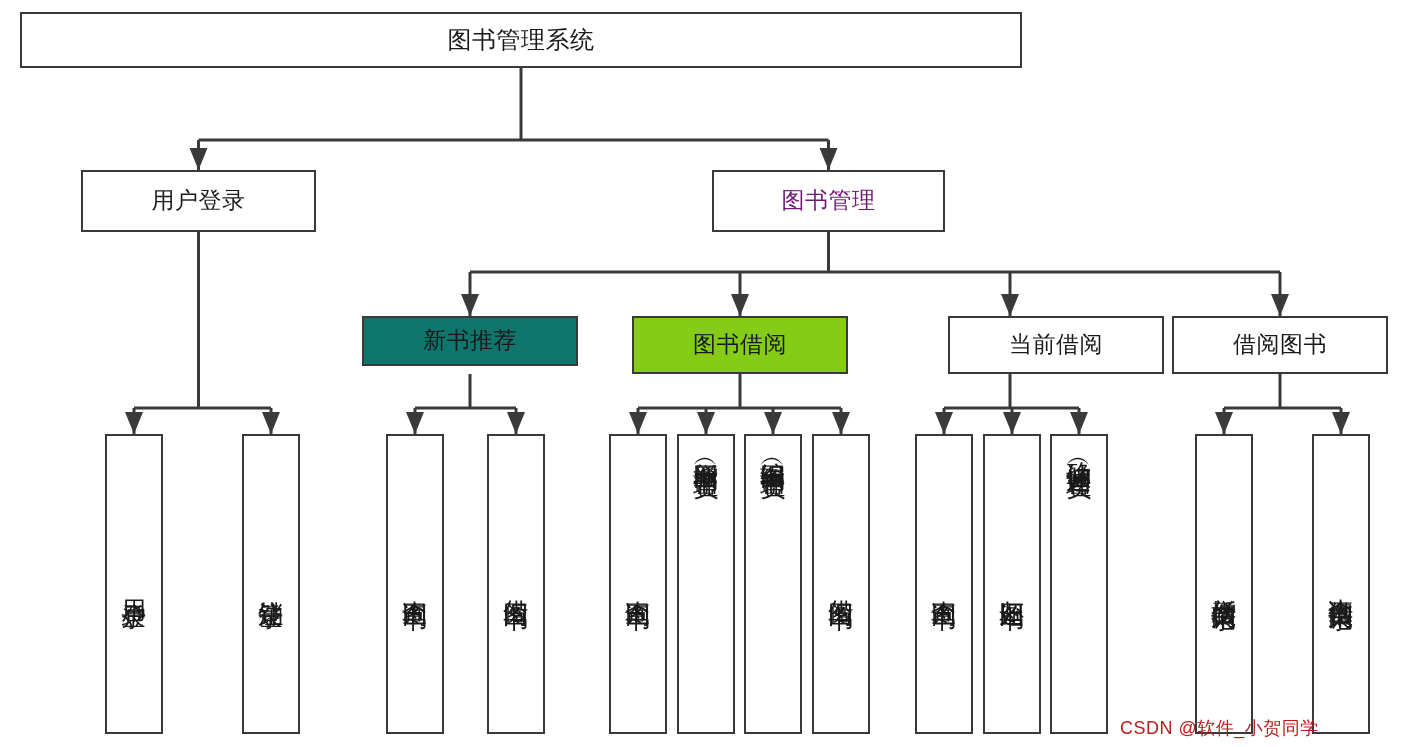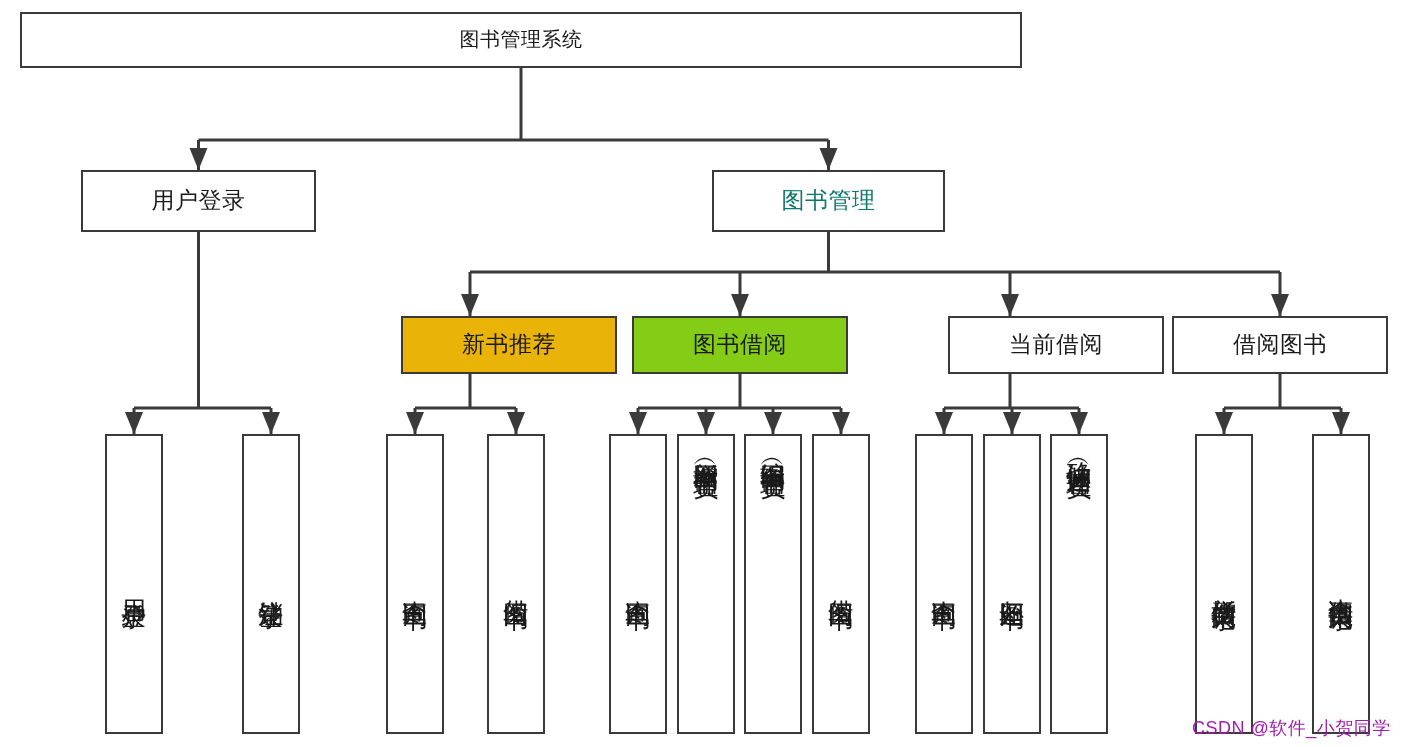--- a/index.html
+++ b/index.html
@@ -41,21 +41,21 @@
     text-align: center;
     line-height: 1.18;
     letter-spacing: 0.5px;
     white-space: pre-line;
   }
   
   .node.horiz .node-label {
     font-size: 23px;
   }
   .node.root .node-label {
-    font-size: 20px;
+    font-size: 24px;
   }
   
   .node.vert {
     align-items: flex-start;
     justify-content: center;
     padding-top: 6px;
   }
   .node.vert .node-label {
     writing-mode: vertical-rl;
     text-orientation: upright;
@@ -63,24 +63,24 @@
     line-height: 1.05;
     letter-spacing: 2px;
   }
   
   .node.vert.centered {
     align-items: center;
     padding-top: 0;
   }
   #watermark {
     position: absolute;
-    left: 1192px;
+    left: 1120px;
     top: 716px;
     font-size: 18px;
-    color: #a21caf;
+    color: #b91c1c;
     letter-spacing: 0.5px;
     z-index: 3;
     white-space: nowrap;
     font-family: "Liberation Sans", "DejaVu Sans", sans-serif;
   }
 </style>
 </head>
 <body>
 
 <div id="canvas">
@@ -138,24 +138,24 @@
       <line x1="1341" y1="408" x2="1341" y2="434" stroke="#3a3a3a" stroke-width="3"></line>
       <polygon points="1332,412 1350,412 1341,434" fill="#3a3a3a"></polygon>
     </svg>
   <div id="nodes-layer">
       <div class="node horiz root" style="left: 20px; top: 12px; width: 1002px; height: 56px; border-color: rgb(58, 58, 58); background: rgb(255, 255, 255); color: rgb(26, 26, 26);">
         <span class="node-label">图书管理系统</span>
       </div>
       <div class="node horiz" style="left: 81px; top: 170px; width: 235px; height: 62px; border-color: rgb(58, 58, 58); background: rgb(255, 255, 255); color: rgb(26, 26, 26);">
         <span class="node-label">用户登录</span>
       </div>
-      <div class="node horiz" style="left: 712px; top: 170px; width: 233px; height: 62px; border-color: rgb(58, 58, 58); background: rgb(255, 255, 255); color: #0f766e;">
+      <div class="node horiz" style="left: 712px; top: 170px; width: 233px; height: 62px; border-color: rgb(58, 58, 58); background: rgb(255, 255, 255); color: #701a75;">
         <span class="node-label">图书管理</span>
       </div>
-      <div class="node horiz" style="left: 362px; top: 316px; width: 216px; height: 58px; border-color: rgb(58, 58, 58); background: #eab308; color: rgb(26, 26, 26); margin-left: 39px;">
+      <div class="node horiz" style="left: 362px; top: 316px; width: 216px; height: 50px; border-color: rgb(58, 58, 58); background: #0f766e; color: rgb(26, 26, 26);">
         <span class="node-label">新书推荐</span>
       </div>
       <div class="node horiz" style="left: 632px; top: 316px; width: 216px; height: 58px; border-color: rgb(58, 58, 58); background: #84cc16; color: rgb(26, 26, 26);">
         <span class="node-label">图书借阅</span>
       </div>
       <div class="node horiz" style="left: 948px; top: 316px; width: 216px; height: 58px; border-color: rgb(58, 58, 58); background: rgb(255, 255, 255); color: rgb(26, 26, 26);">
         <span class="node-label">当前借阅</span>
       </div>
       <div class="node horiz" style="left: 1172px; top: 316px; width: 216px; height: 58px; border-color: rgb(58, 58, 58); background: rgb(255, 255, 255); color: rgb(26, 26, 26);">
         <span class="node-label">借阅图书</span>

